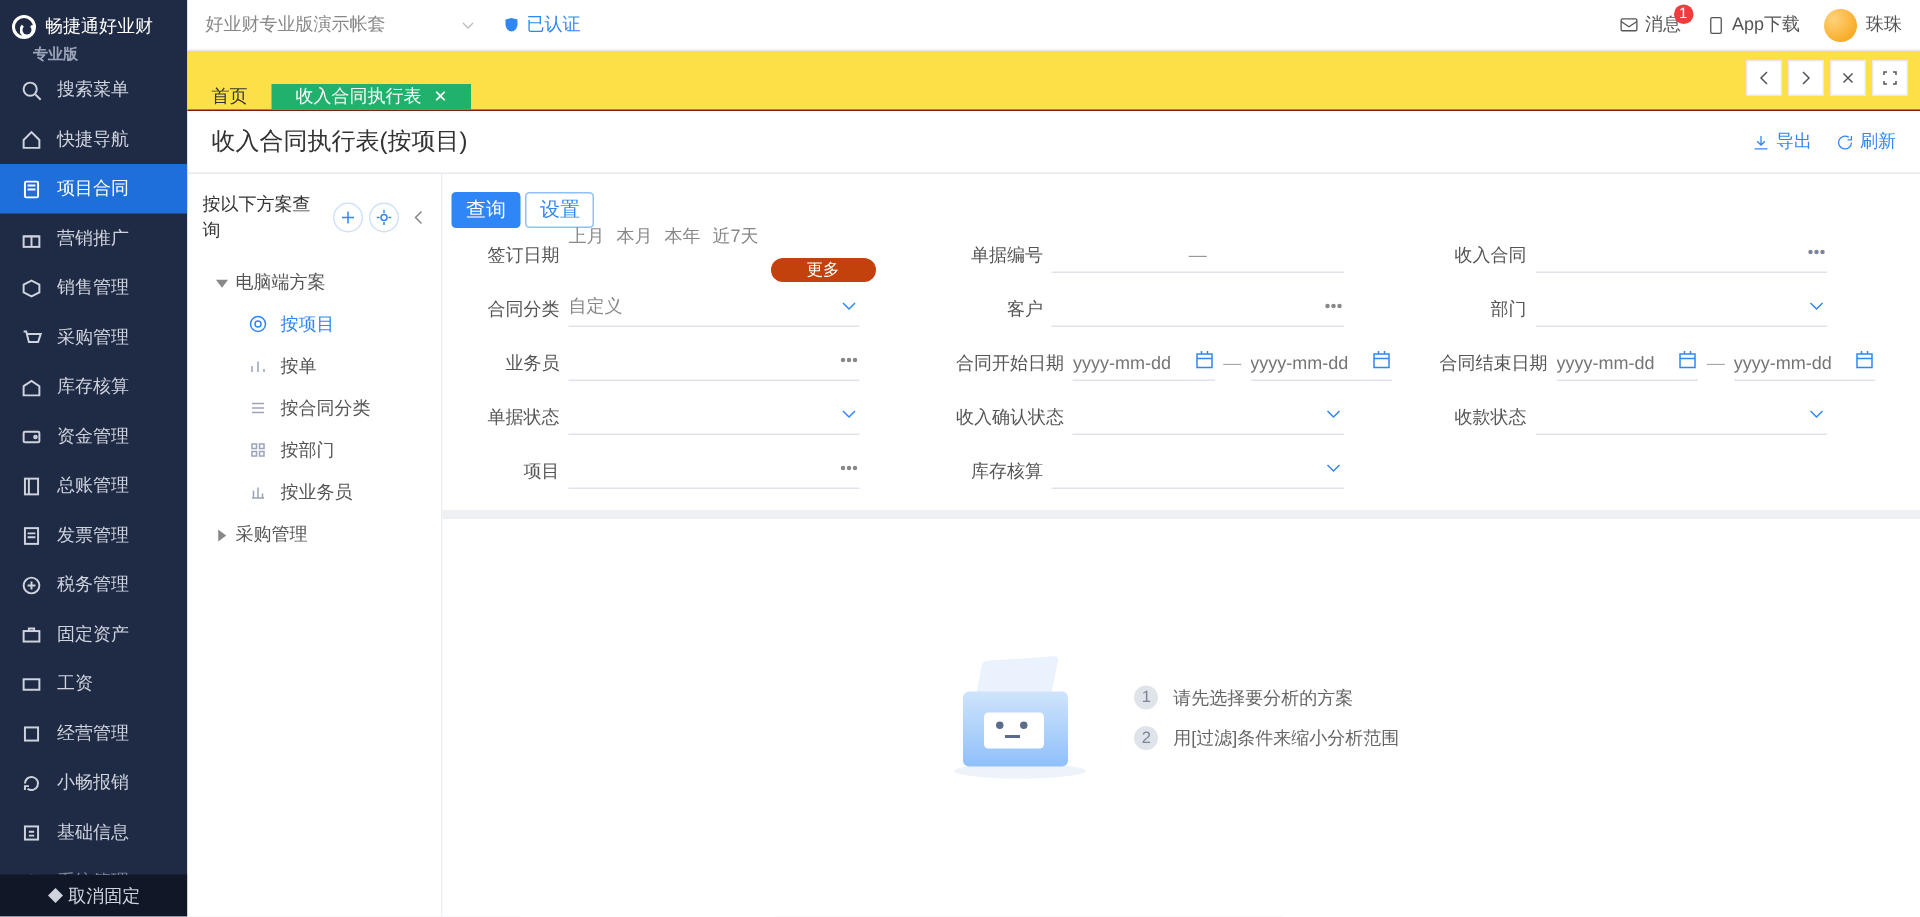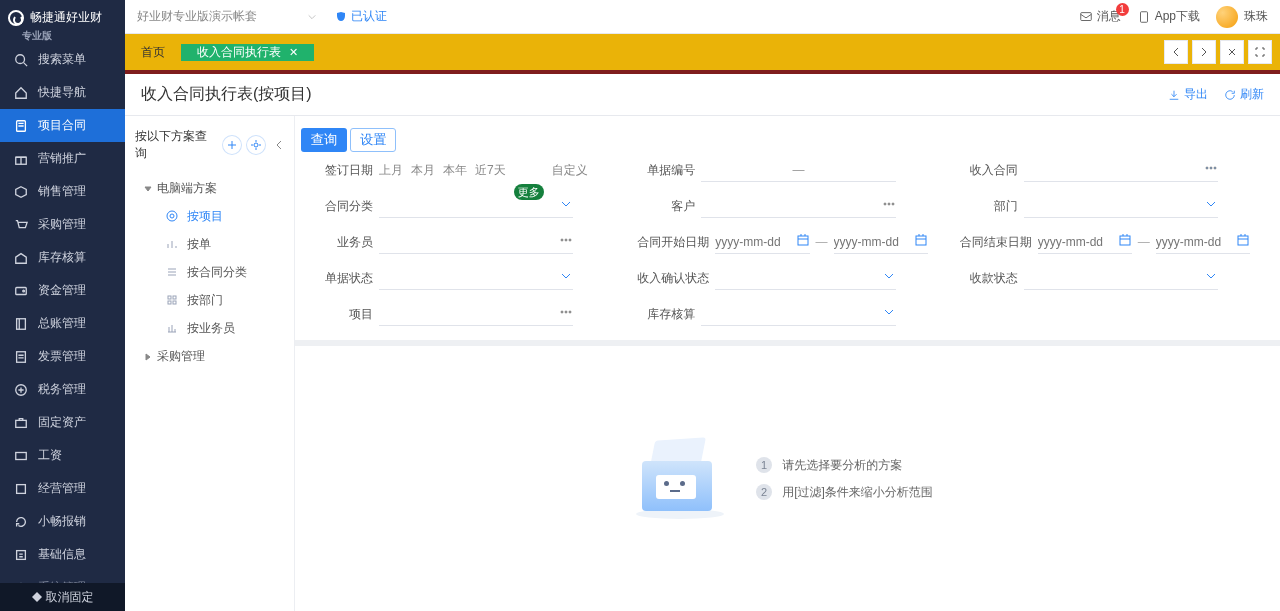--- a/index.html
+++ b/index.html
@@ -32,21 +32,21 @@
   .verify { display:flex; align-items:center; color:#2f86f6; margin-left:18px; }
   .verify svg { width:12px; height:12px; fill:#2f86f6; margin-right:4px; }
   .top-spacer { flex:1; }
   .top-action { display:flex; align-items:center; margin-left:16px; color:#555; cursor:pointer; }
   .top-action svg { width:14px; height:14px; stroke:#555; fill:none; margin-right:4px; }
   .badge { position:relative; }
   .badge .dot { position:absolute; top:-5px; right:-8px; background:#f23c3c; color:#fff; font-size:10px; line-height:13px; min-width:13px; height:13px; border-radius:7px; text-align:center; padding:0 3px; }
   .avatar { width:22px; height:22px; border-radius:50%; background: radial-gradient(circle at 30% 30%, #ffd27a, #f59e0b); margin-right:6px; }
   .avatar::before { content:""; display:block; width:22px; height:22px; }
 
-  .tabs { height:40px; background:#eab308; display:flex; align-items:center; border-bottom:4px solid #7f1d1d; position:relative; }
+  .tabs { height:40px; background:#fde047; display:flex; align-items:flex-end; border-bottom:1px solid #7f1d1d; position:relative; }
   .tab { display:flex; align-items:center; padding:0 16px; color:#333; cursor:pointer; }
   .tab.active { background:#20b26c; color:#fff; }
   .tab .close { margin-left:8px; font-size:11px; }
   .tabs-right { position:absolute; right:8px; top:6px; display:flex; gap:4px; }
   .tabs-right .btn { width:24px; height:24px; border:1px solid #e7e9ee; background:#fff; display:flex; align-items:center; justify-content:center; cursor:pointer; }
   .tabs-right .btn svg { width:12px; height:12px; stroke:#555; fill:none; }
 
   .pagehead { height:42px; display:flex; align-items:center; padding:0 16px; background:#fff; border-bottom:1px solid #e7e9ee; }
   .pagehead h1 { font-size:16px; font-weight:500; }
   .pagehead .right { margin-left:auto; display:flex; gap:16px; color:#2f86f6; }
@@ -83,21 +83,21 @@
   .fctrl .suffix { position:absolute; right:0; top:3px; color:#2f86f6; }
   .fctrl .suffix svg,.fctrl .dots svg,.fctrl .cal svg { width:14px; height:14px; stroke:#2f86f6; fill:none; }
   .fctrl .dots svg { stroke:#888; }
   .fctrl.date input { color:#bbb; }
   .date-range { display:flex; align-items:center; gap:6px; flex:1; }
   .date-range .fctrl { flex:1; }
   .date-sep { color:#aaa; }
 
   .presets { display:flex; gap:8px; align-items:center; flex:1; flex-wrap:wrap; }
   .presets a { color:#888; cursor:pointer; }
-  .presets .pill { background:#15803d; color:#fff; border-radius:9px; padding:0 4px; line-height:16px; font-size:11px;margin-top:44px; }
+  .presets .pill { background:#c2410c; color:#fff; border-radius:9px; padding:0 24px; line-height:16px; font-size:11px;margin-top:44px; }
   .presets .sub { color:#999; font-size:11px; flex-basis:100%; margin-top:-2px; margin-left:0; }
 
   .collapse-row { height:28px; background:#f4f5f8; display:flex; align-items:center; justify-content:center; color:#888; cursor:pointer; }
   .collapse-row svg { width:10px; height:10px; stroke:#888; fill:none; margin-right:4px; }
 
   .content-empty { flex:1; background:#fff; margin-top:6px; display:flex; align-items:center; justify-content:center; gap:24px; }
   .empty-illus { width:90px; height:80px; position:relative; }
   .empty-illus .paper { position:absolute; left:10px; top:0; width:50px; height:36px; background:#eaf2fd; transform:skewX(-15deg) rotate(-4deg); border-radius:3px; }
   .empty-illus .box { position:absolute; left:0; top:22px; width:70px; height:50px; background:linear-gradient(#cfe4fb,#8fc0fb); border-radius:4px; }
   .empty-illus .face { position:absolute; left:14px; top:36px; width:40px; height:24px; background:#fff; border-radius:3px; }

